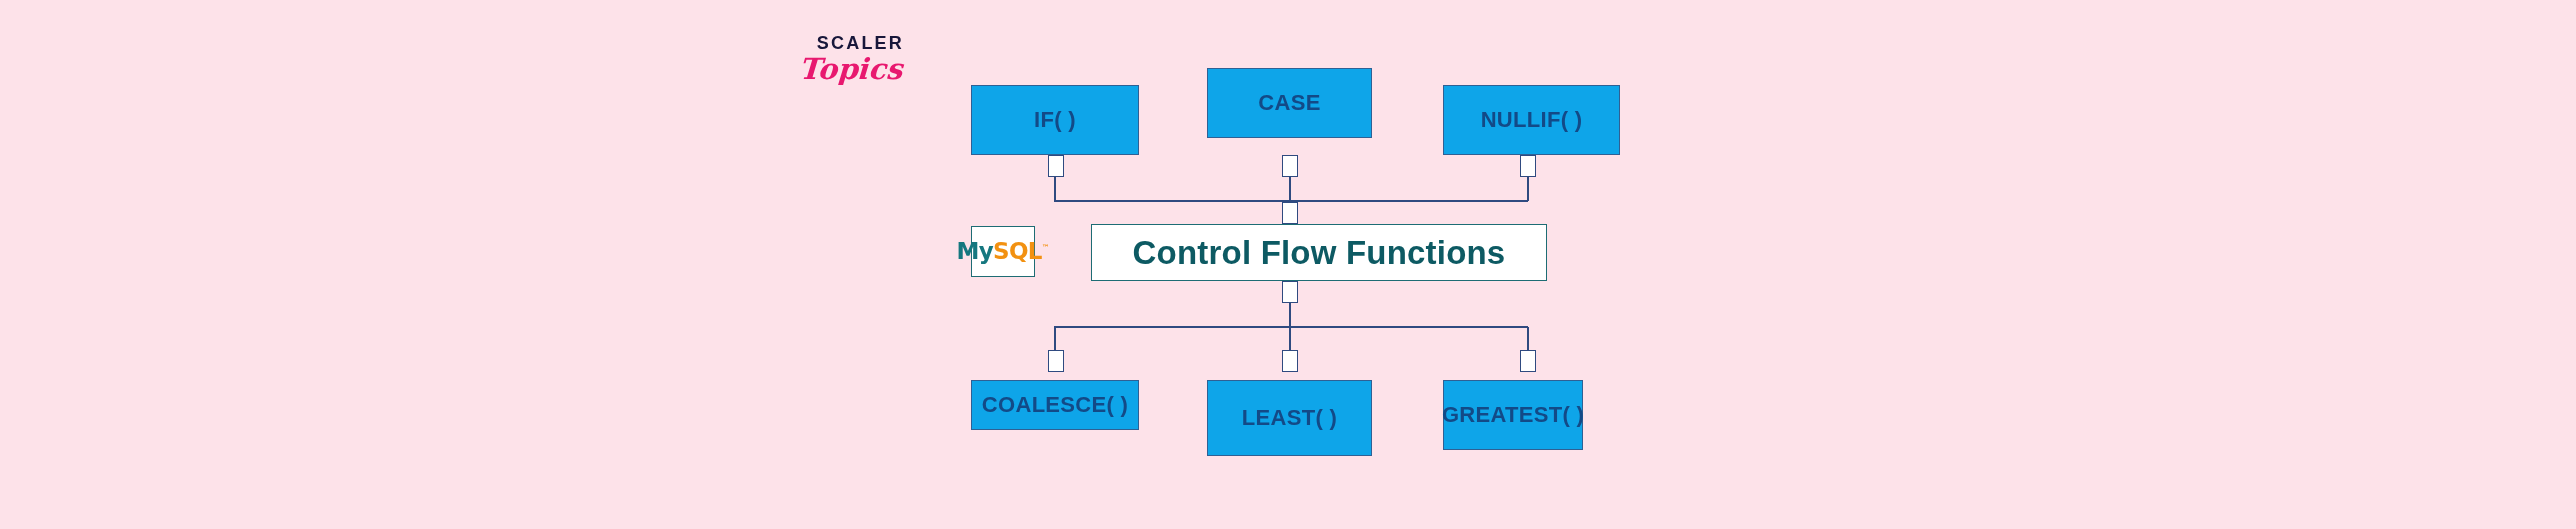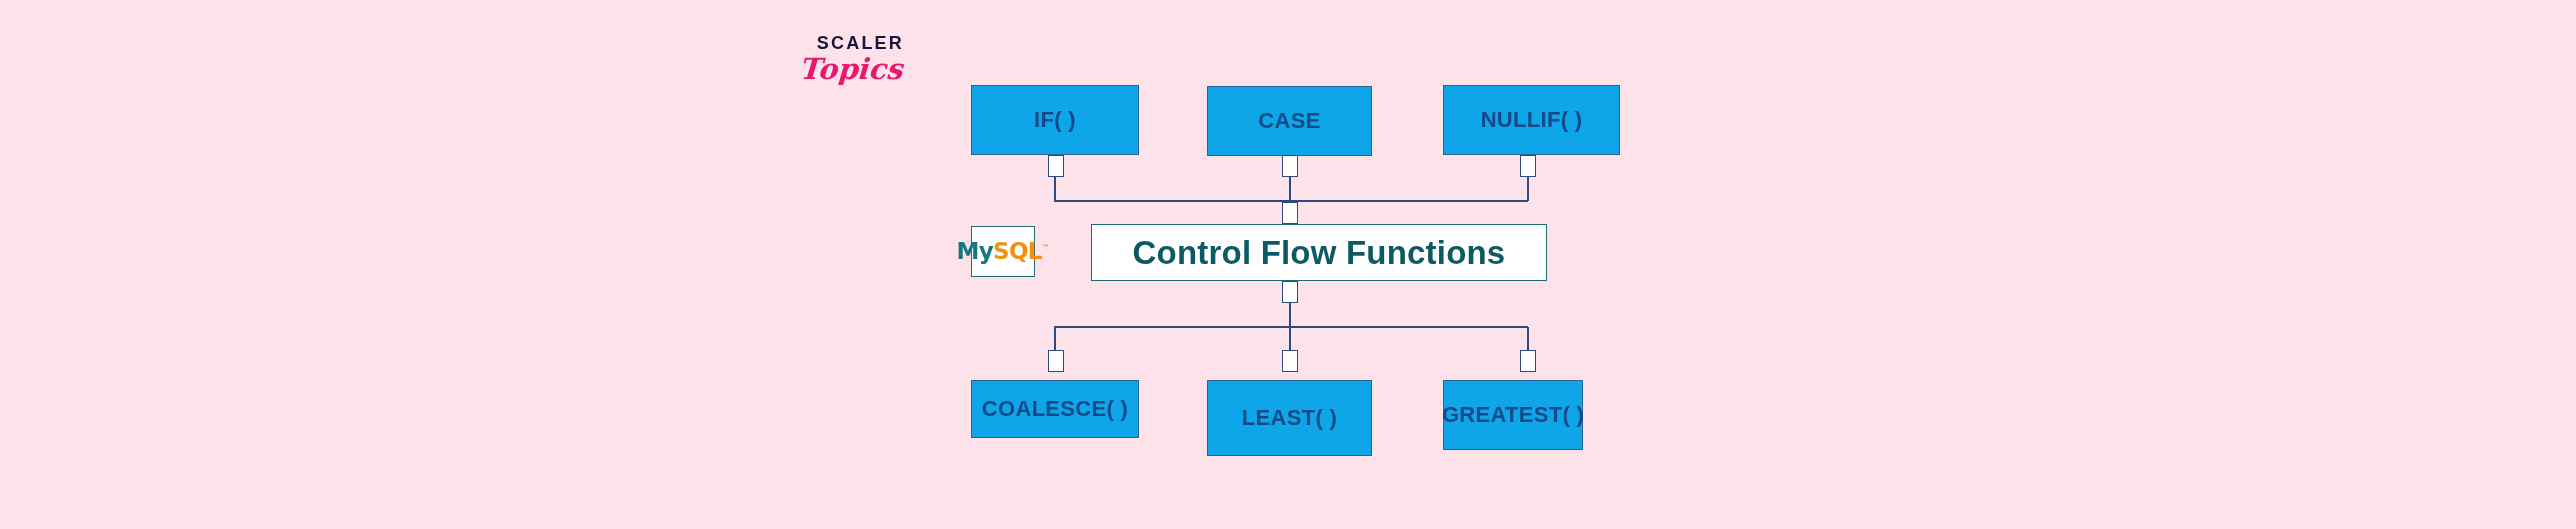--- a/index.html
+++ b/index.html
@@ -81,29 +81,29 @@
     letter-spacing: 0.2px;
   }
 
   .node.logo-box {
     background: #ffffff;
     border: 1.7px solid #1d6c74;
   }
 
   
   #node-if       { left: 971px; top: 85px;  width: 168px; height: 70px; }
-  #node-case     { left: 1207px; top: 86px;  width: 165px; height: 70px; }
+  #node-case     { left: 1207px; top: 68px;  width: 165px; height: 70px; }
   #node-nullif   { left: 1443px; top: 85px;  width: 177px; height: 70px; }
 
   
   #node-logo     { left: 971px; top: 226px; width: 64px;  height: 51px; }
   #node-center   { left: 1091px; top: 224px; width: 456px; height: 57px; }
 
   
-  #node-coalesce { left: 971px; top: 380px; width: 168px; height: 58px; }
+  #node-coalesce { left: 971px; top: 380px; width: 168px; height: 50px; }
   #node-least    { left: 1207px; top: 380px; width: 165px; height: 76px; }
   #node-greatest { left: 1443px; top: 380px; width: 140px; height: 70px; }
 
   
   .mysql-wordmark {
     font-family: "DejaVu Sans", sans-serif;
     font-weight: bold;
     font-size: 23px;
     line-height: 1;
     letter-spacing: -0.7px;

